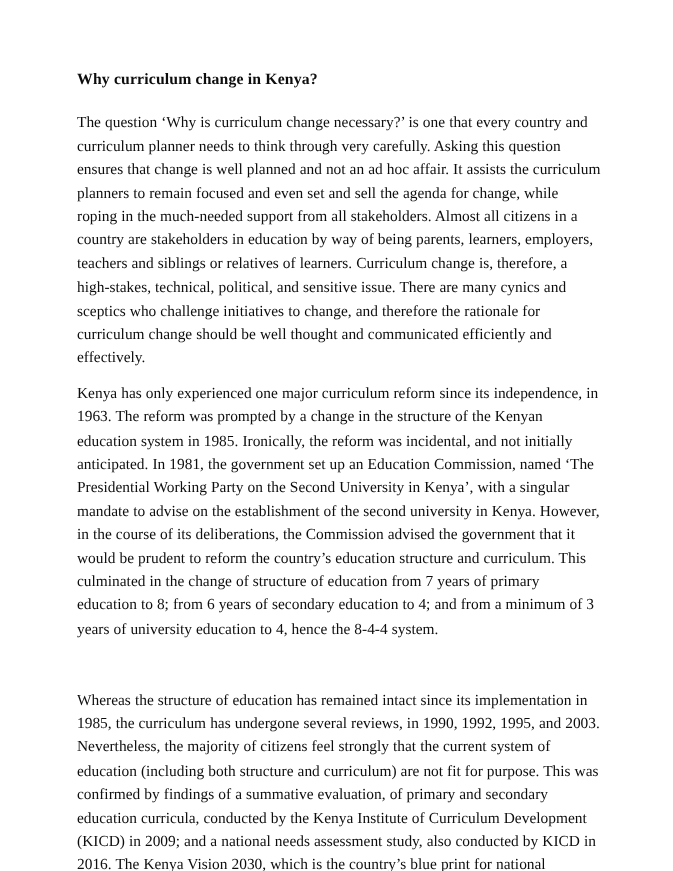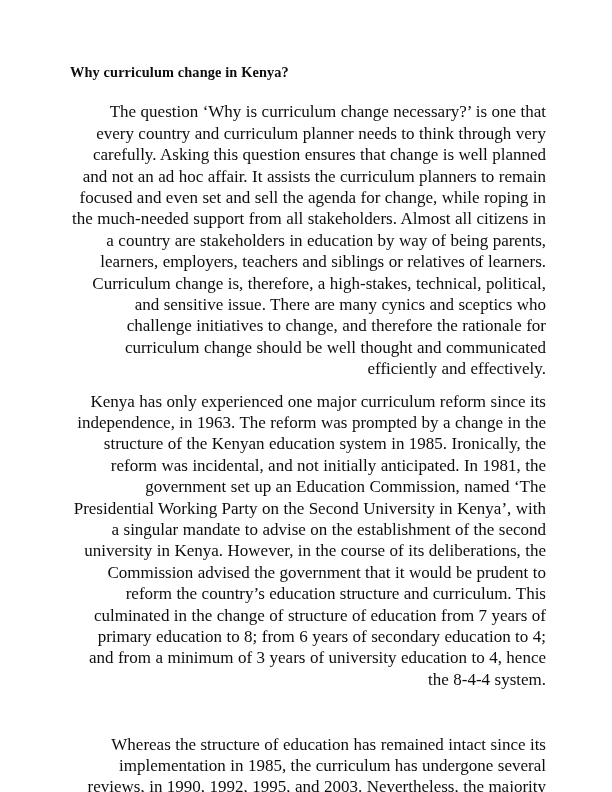--- a/index.html
+++ b/index.html
@@ -25,24 +25,24 @@
   }
   .doc-heading {
     font-size: 14.3px;
     font-weight: bold;
     line-height: 21.3px;
     margin: 0 0 18px 0;
     letter-spacing: 0.01em;
     text-align: left;
   }
   .para {
-    font-size: 17px;
+    font-size: 14px;
     line-height: 21.4px;
     margin: 0 0 11px 0;
-    text-align: right;
+    text-align: left;
     text-justify: none;
     word-spacing: 0.012em;
     hyphens: none;
   }
   .para:last-of-type {
     margin-bottom: 0;
   }
   .spacer-para {
     font-size: 14.6px;
     line-height: 21.4px;

